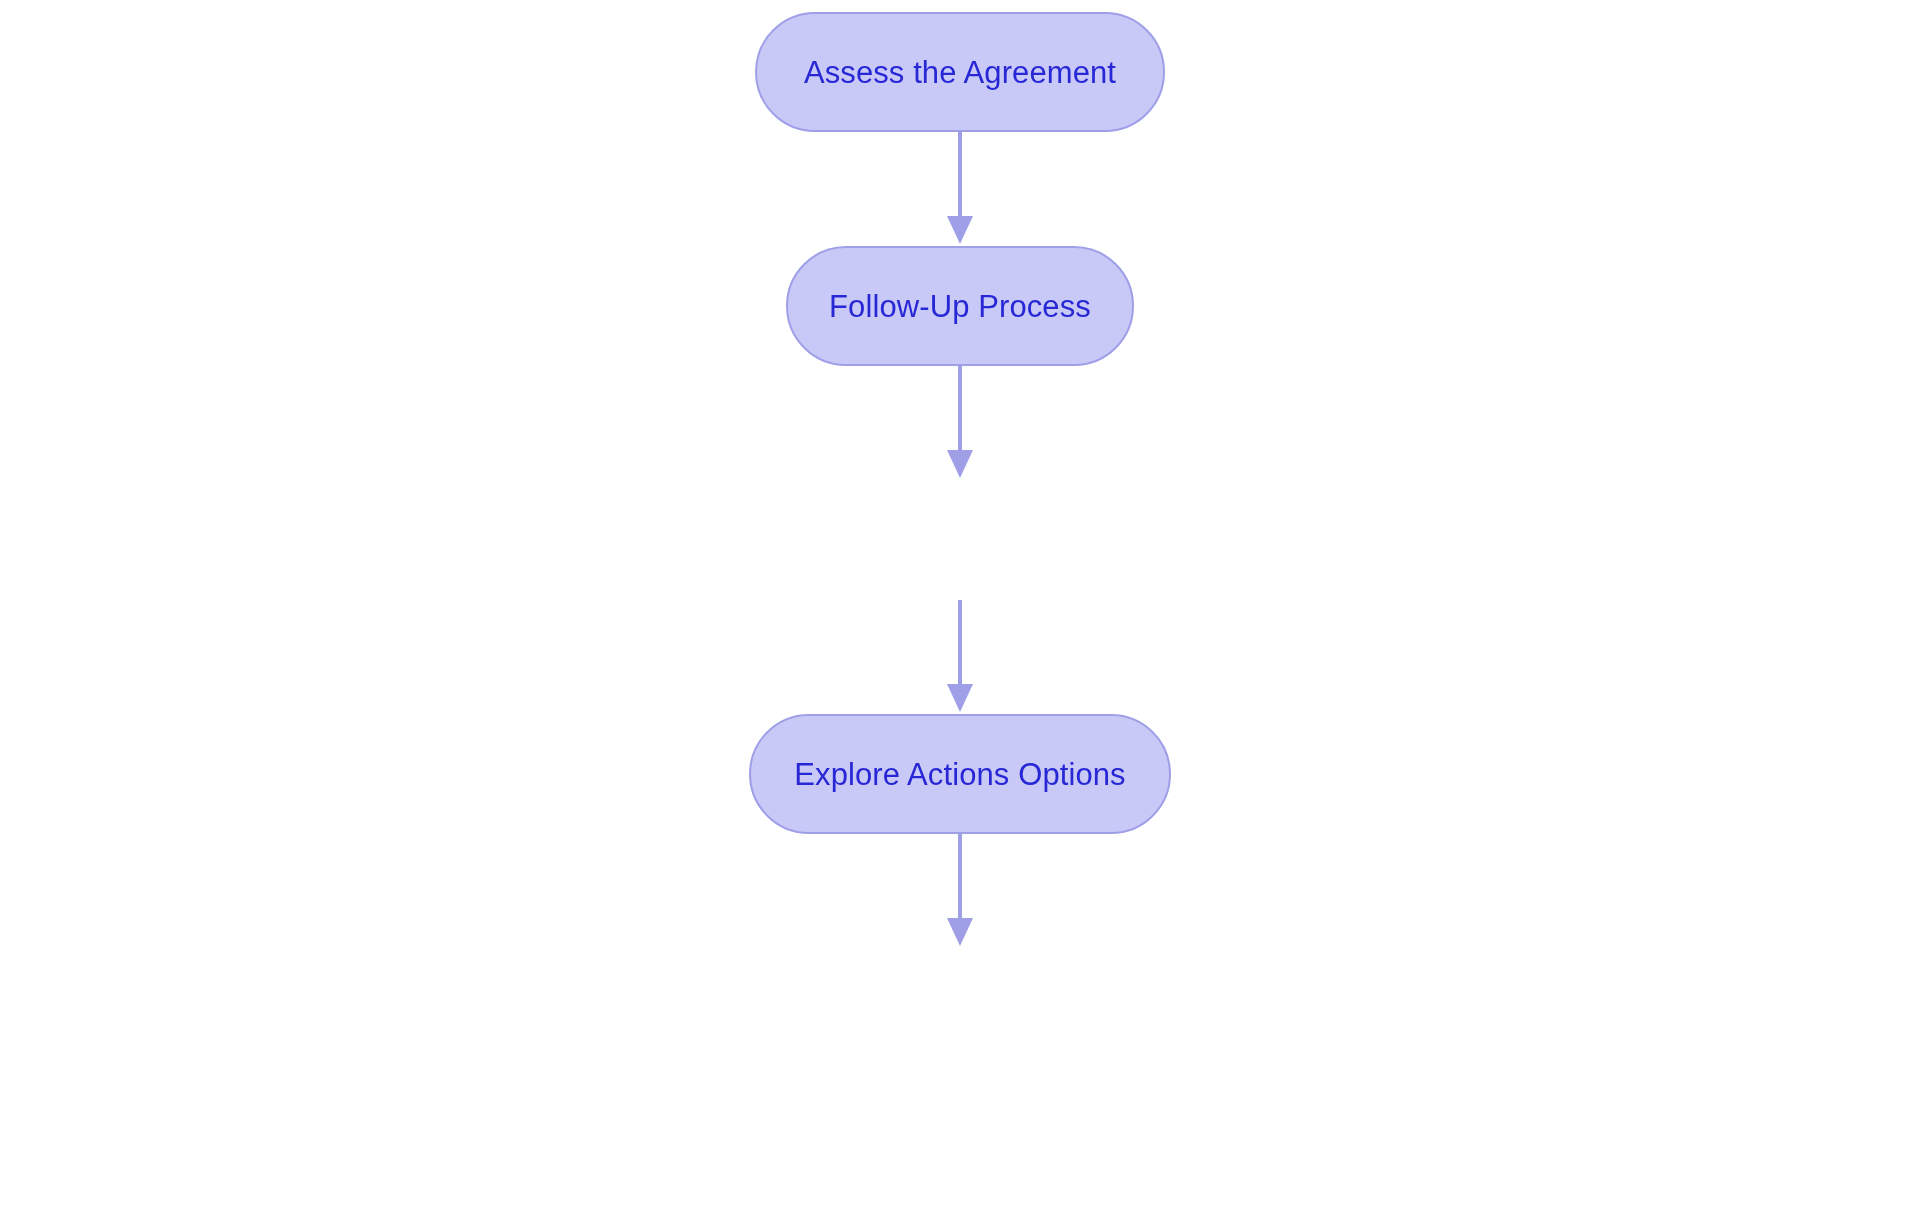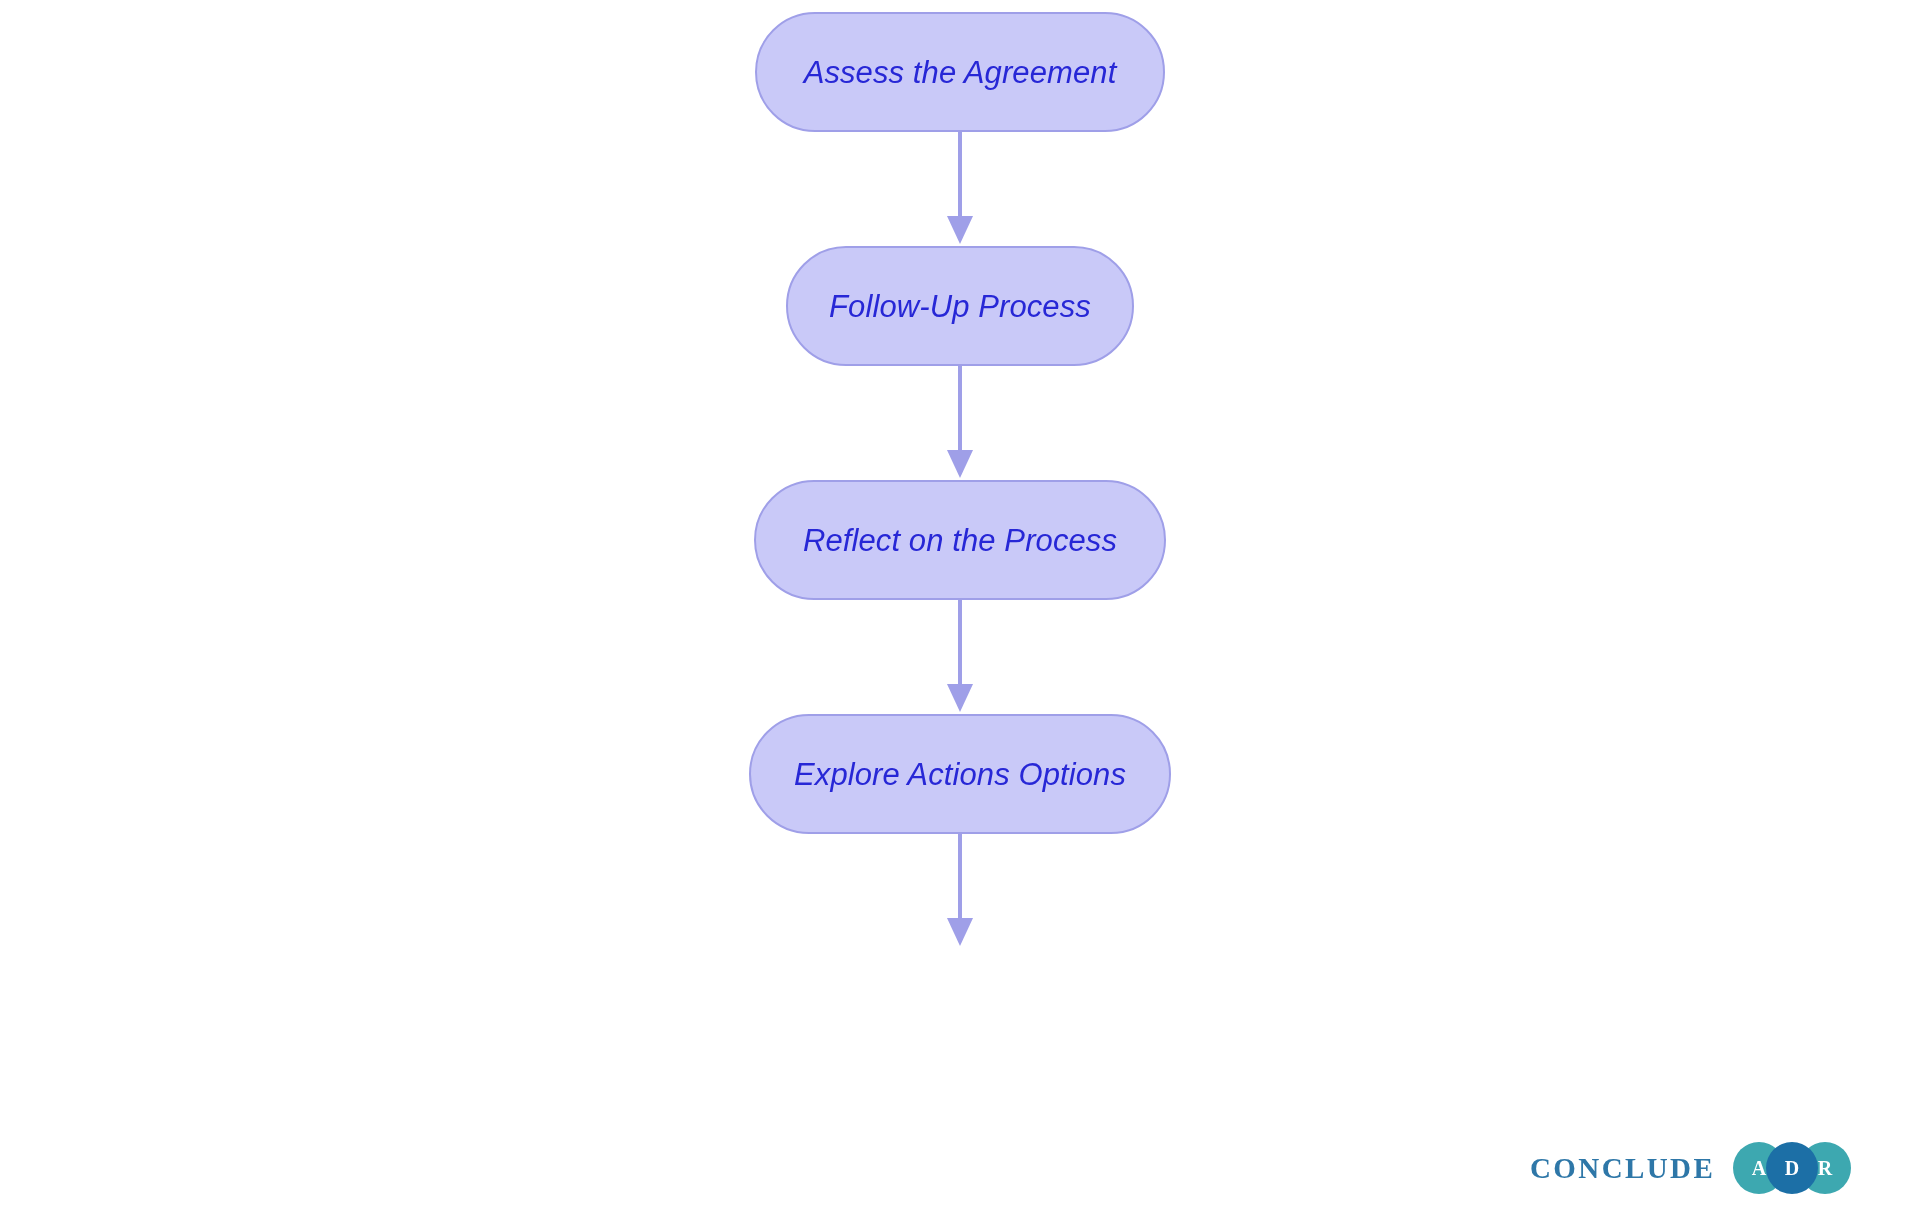--- a/index.html
+++ b/index.html
@@ -38,21 +38,20 @@
     height: 120px;
     border-radius: 60px;
     background: #c9c9f8;
     border: 2px solid #9f9fe8;
     box-sizing: border-box;
     display: flex;
     align-items: center;
     justify-content: center;
     left: 50%;
     transform: translateX(-50%);
-    font-style: italic;
   }
 
   .node-label {
     color: #2727d6;
     font-family: "Liberation Sans", sans-serif;
     font-size: 31px;
     font-weight: 400;
     letter-spacing: 0.1px;
     white-space: nowrap;
     line-height: 1;
@@ -130,23 +129,20 @@
       <span class="node-label">Follow-Up Process</span>
     </div>
 
     <div class="connector" style="top:366px; height:114px;">
       <svg width="34" height="114" viewBox="0 0 34 114" aria-hidden="true">
         <line x1="17" y1="0" x2="17" y2="86" stroke="#9f9fe8" stroke-width="4"></line>
         <polygon points="4,84 30,84 17,112" fill="#9f9fe8"></polygon>
       </svg>
     </div>
 
-    <div class="node" style="top:480px; width:412px;">
-      <span class="node-label">Reflect on the Process</span>
-    </div>
 
     <div class="connector" style="top:600px; height:114px;">
       <svg width="34" height="114" viewBox="0 0 34 114" aria-hidden="true">
         <line x1="17" y1="0" x2="17" y2="86" stroke="#9f9fe8" stroke-width="4"></line>
         <polygon points="4,84 30,84 17,112" fill="#9f9fe8"></polygon>
       </svg>
     </div>
 
     <div class="node" style="top:714px; width:422px;">
       <span class="node-label">Explore Actions Options</span>
@@ -155,28 +151,14 @@
     <div class="connector" style="top:834px; height:114px;">
       <svg width="34" height="114" viewBox="0 0 34 114" aria-hidden="true">
         <line x1="17" y1="0" x2="17" y2="86" stroke="#9f9fe8" stroke-width="4"></line>
         <polygon points="4,84 30,84 17,112" fill="#9f9fe8"></polygon>
       </svg>
     </div>
 
 
   </div>
 
-  <div class="brand">
-    <span class="brand-word">CONCLUDE</span>
-    <span class="brand-circles">
-      <span class="brand-circle c1">
-        <span>A</span>
-      </span>
-      <span class="brand-circle c2">
-        <span>D</span>
-      </span>
-      <span class="brand-circle c3">
-        <span>R</span>
-      </span>
-    </span>
-  </div>
 
 </div>
 
 </body></html>

